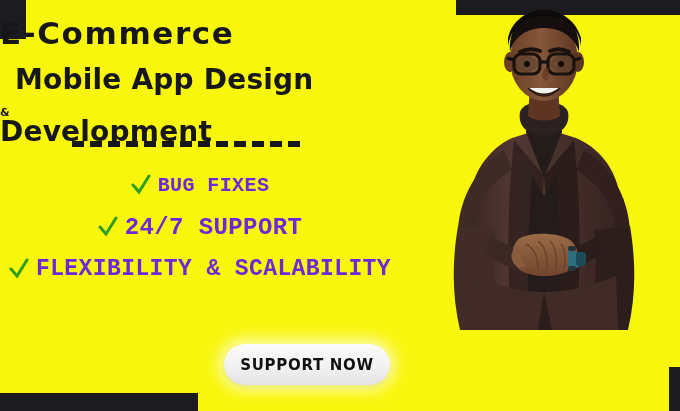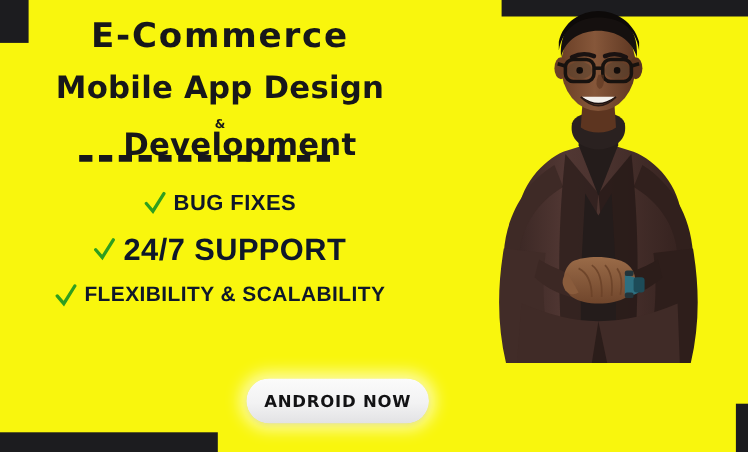--- a/index.html
+++ b/index.html
@@ -25,21 +25,20 @@
   #blk-tr { left: 456px; top: 0; width: 224px; height: 15px; }
   #blk-br { left: 669px; top: 367px; width: 11px; height: 44px; }
   #blk-bl { left: 0; top: 393px; width: 198px; height: 18px; }
 
   
   .head-wrap {
     position: absolute;
     left: 0;
     top: 16px;
     width: 400px;
-    text-align: center;
   }
   #title-ecommerce {
     font-family: "DejaVu Sans", sans-serif;
     font-size: 31px;
     font-weight: 700;
     letter-spacing: 1.6px;
     color: #17171a;
     line-height: 1.1;
     margin: 0 0 6px 0;
   }
@@ -61,21 +60,20 @@
     margin: 0;
   }
   #title-line3 {
     font-family: "DejaVu Sans", sans-serif;
     font-size: 28px;
     font-weight: 700;
     letter-spacing: 0.2px;
     color: #17171a;
     line-height: 1.05;
     margin: 0;
-    padding-left: 36px;
   }
 
   
   #divider {
     position: absolute;
     left: 72px;
     top: 141px;
     width: 228px;
     height: 0;
     border-top: 6px dashed #17171a;
@@ -98,30 +96,30 @@
     height: 42px;
   }
   .check-icon {
     flex: 0 0 auto;
     width: 20px;
     height: 22px;
     margin-right: 7px;
   }
   .check-icon svg { display: block; }
   .feature-label {
-    font-family: Liberation Sans, sans-serif;
-    font-weight: 700;
-    color: #0f172a;
+    font-family: Liberation Mono, monospace;
+    font-weight: 700;
+    color: #6d28d9;
     letter-spacing: 0.4px;
     white-space: nowrap;
   }
   .fl-1 { font-size: 20px; }
-  .fl-2 { font-size: 28px; }
+  .fl-2 { font-size: 24px; }
   .fl-3 { font-size: 20px; }
-  .fl-4 { font-size: 19px; }
+  .fl-4 { font-size: 23px; }
 
   
   #cta-button {
     position: absolute;
     left: 224px;
     top: 344px;
     width: 166px;
     height: 41px;
     border: none;
     border-radius: 22px;
@@ -293,15 +291,15 @@
     <li class="feature-row">
       <span class="check-icon">
         <svg width="20" height="22" viewBox="0 0 20 22" xmlns="http://www.w3.org/2000/svg">
           <path d="M2 11 L 8 18 L 18 2" stroke="#2f9e1f" stroke-width="3" fill="none" stroke-linecap="round"></path>
         </svg>
       </span>
       <span class="feature-label fl-4">FLEXIBILITY &amp; SCALABILITY</span>
     </li>
   </ul>
 
-  <button id="cta-button">ANDROID NOW</button>
+  <button id="cta-button">SUPPORT NOW</button>
 
 </div>
 
 </body></html>

